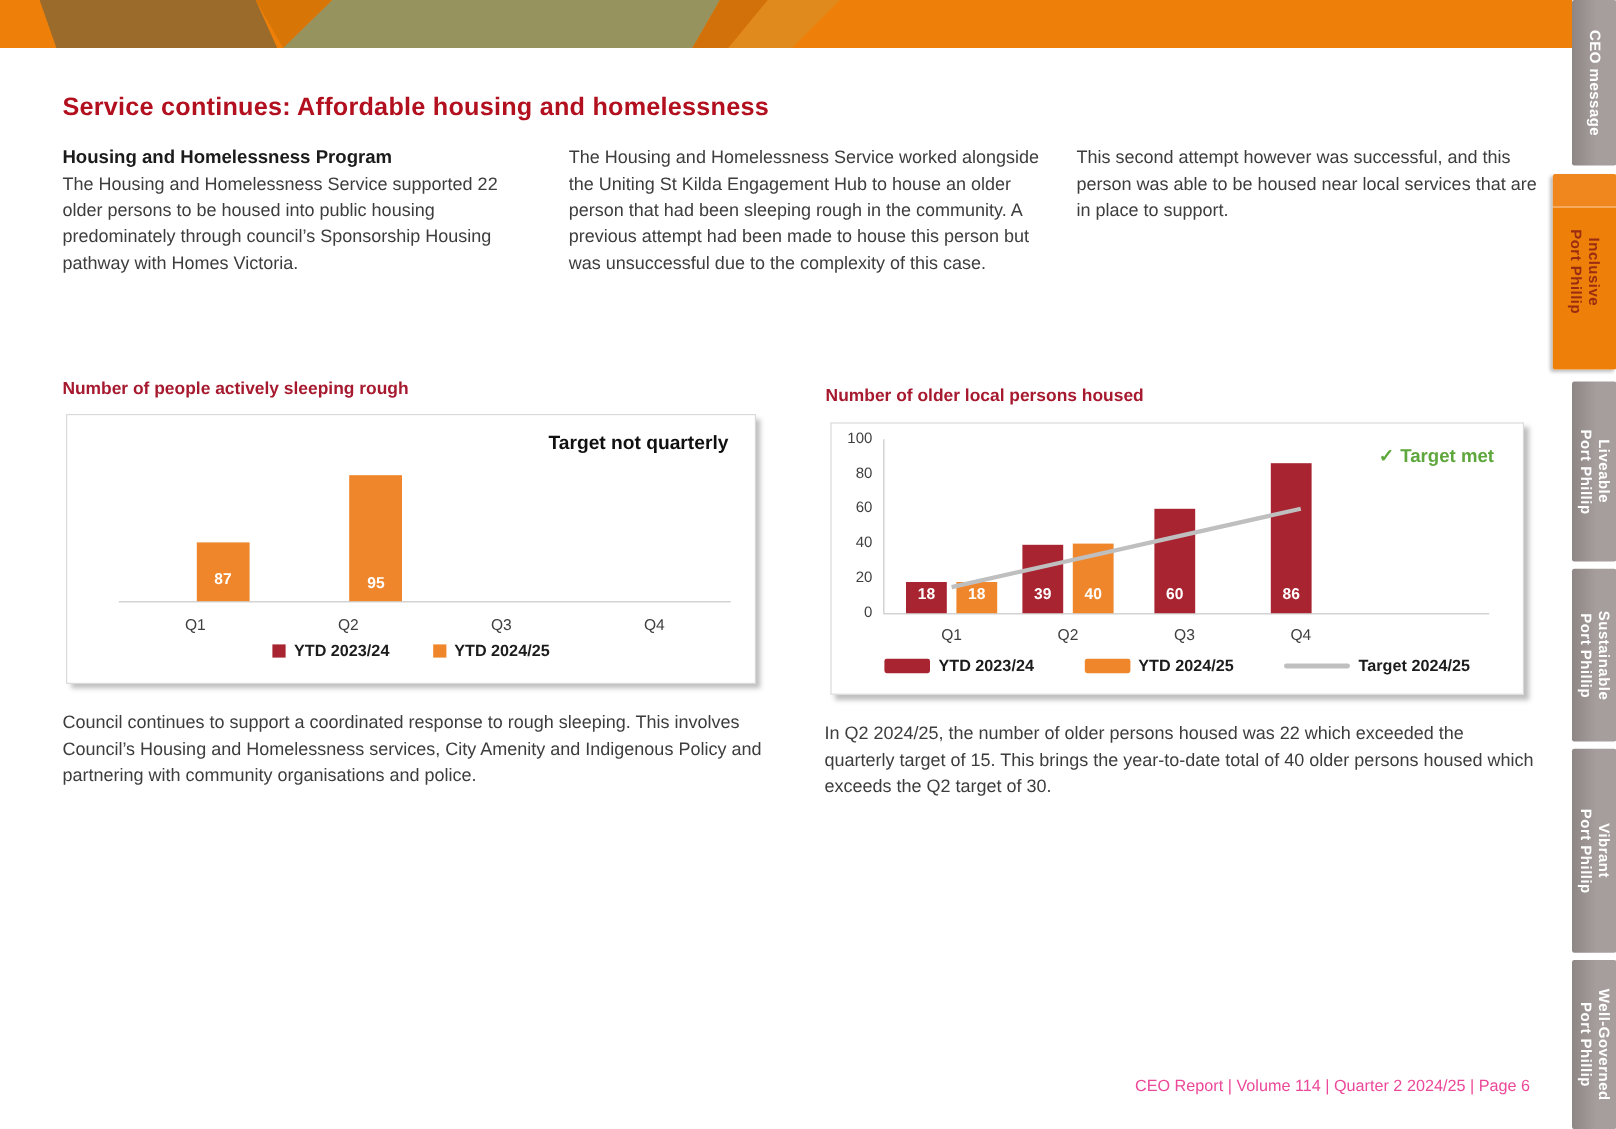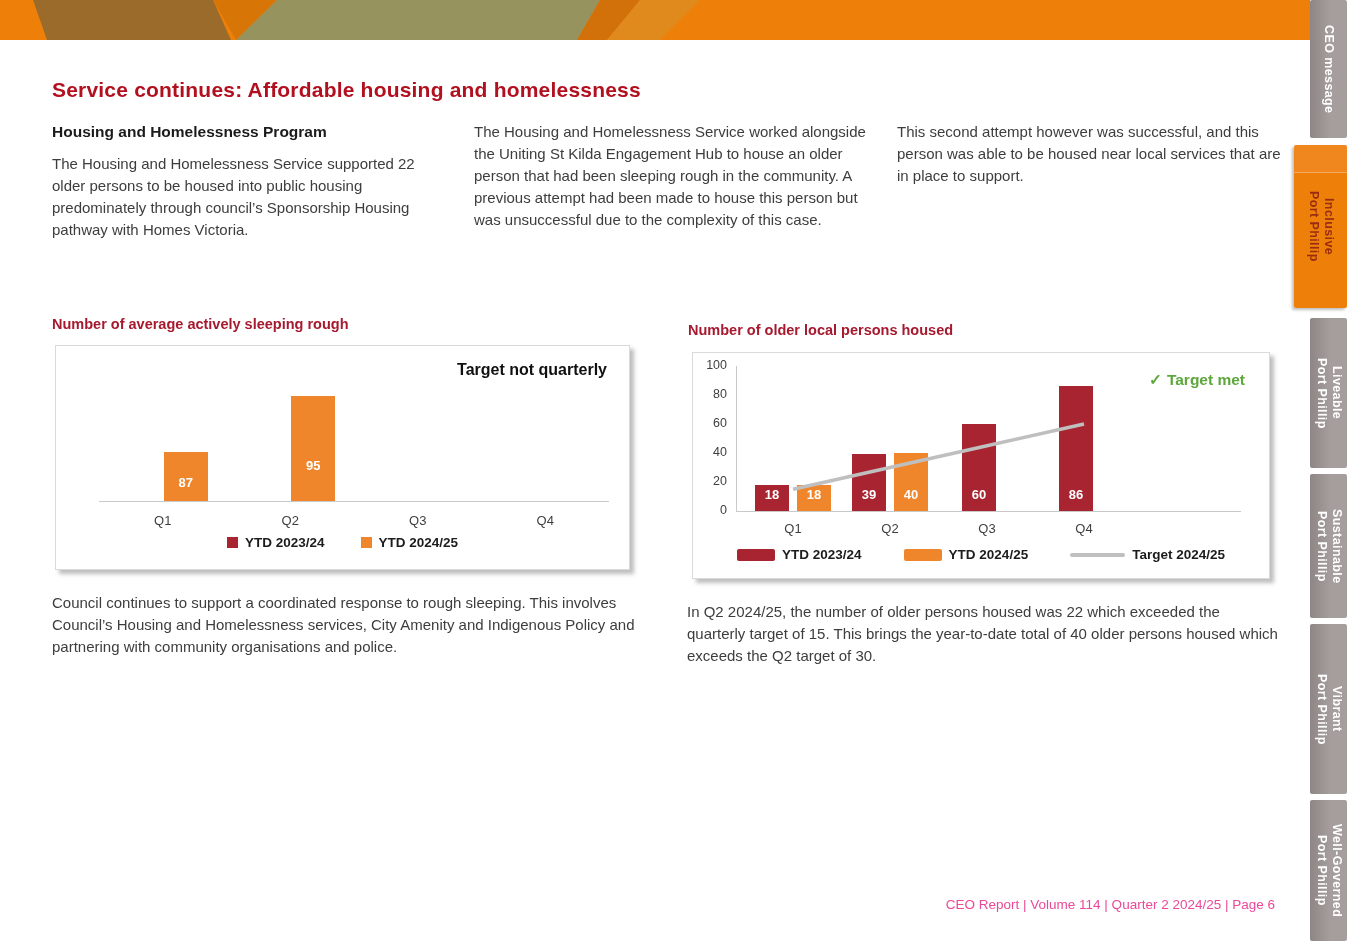--- a/index.html
+++ b/index.html
@@ -7,21 +7,21 @@
   .page {
     position: relative; width: 1347px; height: 941px; background: #ffffff;
     font-family: "Liberation Sans", sans-serif; overflow: hidden;
   }
   .banner { position: absolute; left: 0; top: 0; width: 1310px; height: 40px; }
   .title { position: absolute; left: 52px; top: 78px; font-size: 21px; font-weight: 700; color: #B2101F; letter-spacing: .2px; }
   .col { position: absolute; top: 121px; font-size: 15px; color: #3d3d3d; line-height: 22px; }
   .col1 { left: 52px; width: 394px; }
   .col2 { left: 474px; width: 396px; }
   .col3 { left: 897px; width: 390px; }
-  .col-heading { font-weight: 700; color: #1b1b1b; font-size: 15.5px; margin-bottom: 10px; }
+  .col-heading { font-weight: 700; color: #1b1b1b; font-size: 15.5px; }
   .chart-title { position: absolute; font-size: 14.5px; font-weight: 700; color: #A6192E; }
   .t1 { left: 52px; top: 316px; }
   .t2 { left: 688px; top: 322px; }
   .chart-box { position: absolute; background: #fff; border: 1px solid #DADADA; box-shadow: 4px 4px 4px rgba(110,110,110,.45); }
   .box1 { left: 55px; top: 345px; width: 575px; height: 225px; }
   .box2 { left: 692px; top: 352px; width: 578px; height: 227px; }
   .annotation1 { position: absolute; right: 22px; top: 15px; font-size: 16px; font-weight: 700; color: #101010; }
   .annotation2 { position: absolute; right: 24px; top: 18px; font-size: 15.5px; font-weight: 700; color: #5EA73C; }
   .annotation2 .check { margin-right: 5px; }
   .axis-h { position: absolute; height: 1px; background: #C9C9C9; }
@@ -78,32 +78,32 @@
     <div class="col-heading">Housing and Homelessness Program</div>
     <p>The Housing and Homelessness Service supported 22 older persons to be housed into public housing predominately through council’s Sponsorship Housing pathway with Homes Victoria.</p>
   </div>
   <div class="col col2">
     <p>The Housing and Homelessness Service worked alongside the Uniting St Kilda Engagement Hub to house an older person that had been sleeping rough in the community. A previous attempt had been made to house this person but was unsuccessful due to the complexity of this case.</p>
   </div>
   <div class="col col3">
     <p>This second attempt however was successful, and this person was able to be housed near local services that are in place to support.</p>
   </div>
 
-  <div class="chart-title t1">Number of average actively sleeping rough</div>
+  <div class="chart-title t1">Number of people actively sleeping rough</div>
   <div class="chart-box box1" id="chart1">
     <div class="annotation1">Target not quarterly</div>
   <div class="axis-h" style="left: 43px; top: 155px; width: 510px;"></div>
       <div class="cat-label" style="left: 76.75px; top: 167px;">Q1</div>
       <div class="cat-label" style="left: 204.25px; top: 167px;">Q2</div>
       <div class="cat-label" style="left: 331.75px; top: 167px;">Q3</div>
       <div class="cat-label" style="left: 459.25px; top: 167px;">Q4</div>
       <div class="bar" style="left: 107.75px; top: 106px; width: 44px; height: 49px; background: rgb(240, 134, 43);"></div>
       <div class="bar-label" style="left: 107.75px; top: 129px; width: 44px;">87</div>
       <div class="bar" style="left: 235.25px; top: 50px; width: 44px; height: 105px; background: rgb(240, 134, 43);"></div>
-      <div class="bar-label" style="left: 235.25px; top: 112px; width: 44px;">95</div>
+      <div class="bar-label" style="left: 235.25px; top: 132px; width: 44px;">95</div>
       <div class="legend legend1">
         <div class="legend-item">
           <span class="sw-sq" style="background: rgb(167, 36, 48);"></span>
           <span>YTD 2023/24</span>
         </div>
         <div class="legend-item">
           <span class="sw-sq" style="background: rgb(240, 134, 43);"></span>
           <span>YTD 2024/25</span>
         </div>
       </div>

